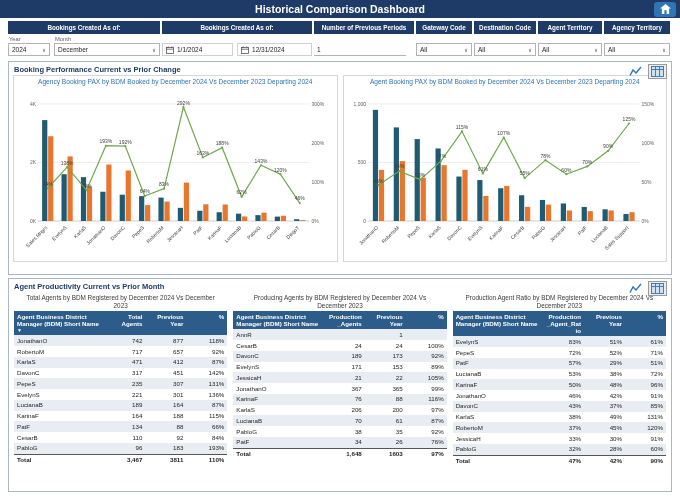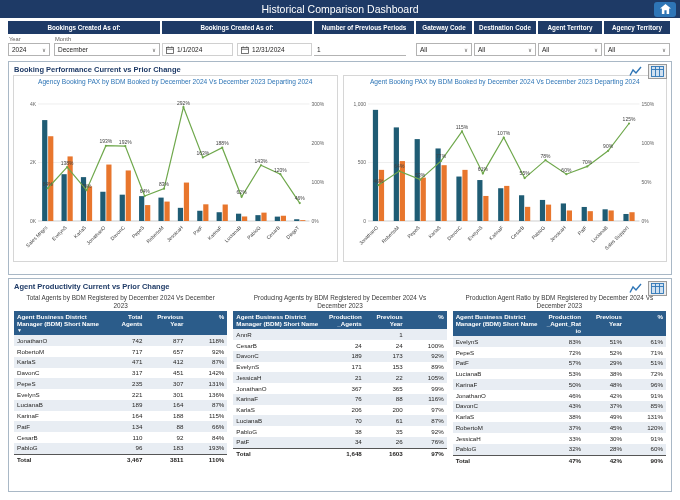--- a/index.html
+++ b/index.html
@@ -1,19 +1,19 @@
 <!DOCTYPE html>
 <html><head>
 <meta charset="utf-8">
 <style>
 *{box-sizing:border-box;margin:0;padding:0}
 html,body{width:680px;height:500px}
 body{font-family:"Liberation Sans",sans-serif;background:#fff;overflow:hidden;position:relative}
 svg{display:block}
-.titlebar{height:18px;background:#1E3A66;color:#fff;display:flex;align-items:center;justify-content:center;font-size:10.5px;font-weight:normal;position:relative}
+.titlebar{height:18px;background:#1E3A66;color:#fff;display:flex;align-items:center;justify-content:center;font-size:10.5px;font-weight:bold;position:relative}
 .home-btn{position:absolute;right:4px;top:1.5px;width:22px;height:15px;background:#2E75B6;border-radius:3px;display:flex;align-items:center;justify-content:center;cursor:pointer}
 .filters{padding:3px 8px 2px}
 .frow1{display:flex;gap:2px}
 .fh{background:#1E3A66;color:#fff;font-size:6.3px;font-weight:bold;text-align:center;padding:3px 1px;display:flex;align-items:center;justify-content:center}
 .w1{width:152px}.w2{width:150px}.w3{width:100px}.w4{width:56px}.w5{width:62px}.w6{width:64px}.w7{width:66px}
 .frow2{display:flex;gap:2px;margin-top:2px;align-items:flex-end}
 .slot{display:flex;align-items:flex-end;gap:4px}
 .fgroup{display:flex;flex-direction:column;gap:1px}
 .flabel{font-size:5.8px;color:#605e5c;padding-left:1px}
 .dd{border:1px solid #b3b3b3;background:#fff;height:13px;display:flex;align-items:center;justify-content:space-between;padding:0 3px;font-size:6.5px;color:#252423;cursor:pointer}
@@ -323,21 +323,21 @@
           <circle cx="263.7307692307692" cy="54.800000000000004" r="1.1" fill="#6FA84C"></circle>
           <text x="263.7307692307692" y="52.2" font-size="5" fill="#404040" text-anchor="middle">90%</text>
           <circle cx="284.5769230769231" cy="27.499999999999996" r="1.1" fill="#6FA84C"></circle>
           <text x="284.5769230769231" y="24.899999999999995" font-size="5" fill="#404040" text-anchor="middle">125%</text>
         </svg>
     </div>
   </div>
 </div>
 
 <div class="section" style="height:214px">
-  <div class="sec-head">Agent Productivity Current vs Prior Change</div>
+  <div class="sec-head">Agent Productivity Current vs Prior Month</div>
   <div class="vis-icons">
     <span class="vis-icon">
       <svg width="13" height="11" viewBox="0 0 13 11">
           <polyline points="1,9.5 4,4 7,7 12,1" stroke="#2E75B6" fill="none" stroke-width="1.4"></polyline>
         </svg>
     </span>
     <span class="vis-icon selected">
       <svg width="13" height="11" viewBox="0 0 13 11">
         <rect x="0.5" y="0.5" width="12" height="10" fill="#cfe0f0" stroke="#2E75B6" stroke-width="0.9"></rect>
         <line x1="0.5" y1="3.5" x2="12.5" y2="3.5" stroke="#2E75B6" stroke-width="0.9"></line>

